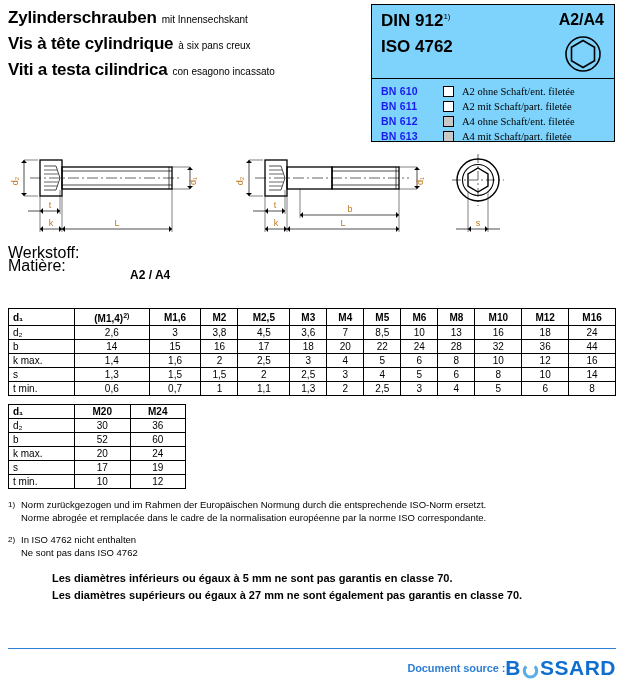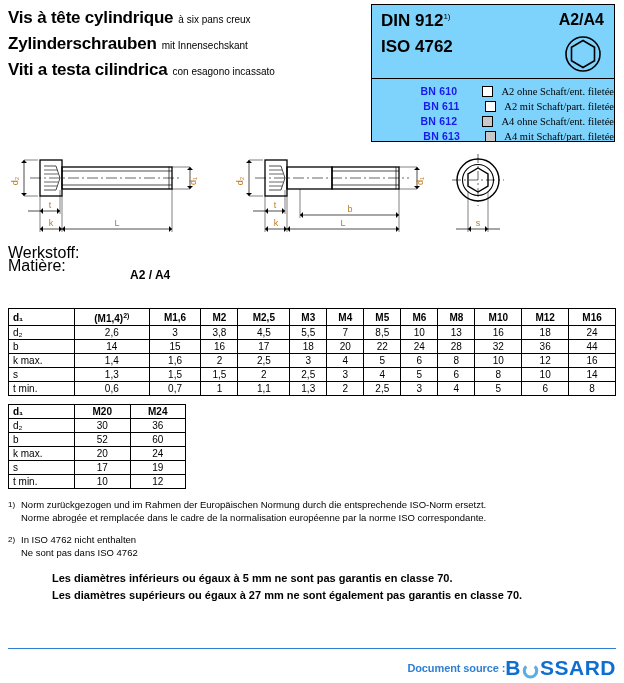--- a/index.html
+++ b/index.html
@@ -84,21 +84,20 @@
   }
 
   .bn-list {
     padding: 5px 0 0 9px;
   }
   .bn-row {
     display: flex;
     align-items: center;
     height: 14px;
     margin-bottom: 1px;
-    justify-content: flex-end;
   }
   .bn-code {
     color: #1a1aee;
     font-weight: bold;
     font-size: 10.5px;
     width: 62px;
     letter-spacing: 0.2px;
   }
   .bn-box {
     width: 11px; height: 11px;
@@ -229,26 +228,26 @@
     top: 1px;
   }
 </style>
 </head>
 <body>
 
 <div class="header">
 
   <div class="titles">
     <div class="title-line">
+      <span class="title-main">Zylinderschrauben</span>
+      <span class="title-sub">mit Innensechskant</span>
+    </div>
+    <div class="title-line">
       <span class="title-main">Vis à tête cylindrique</span>
       <span class="title-sub">à six pans creux</span>
-    </div>
-    <div class="title-line">
-      <span class="title-main">Zylinderschrauben</span>
-      <span class="title-sub">mit Innensechskant</span>
     </div>
     <div class="title-line">
       <span class="title-main">Viti a testa cilindrica</span>
       <span class="title-sub">con esagono incassato</span>
     </div>
   </div>
 
   <div class="std-box">
     <div class="std-top">
       <div class="din-line">
@@ -470,21 +469,21 @@
       <th>M16</th>
     </tr>
   </thead>
   <tbody>
     <tr>
       <td class="rowlab">d₂</td>
       <td>2,6</td>
       <td>3</td>
       <td>3,8</td>
       <td>4,5</td>
-      <td>5,5</td>
+      <td>3,6</td>
       <td>7</td>
       <td>8,5</td>
       <td>10</td>
       <td>13</td>
       <td>16</td>
       <td>18</td>
       <td>24</td>
     </tr>
     <tr>
       <td class="rowlab">b</td>

